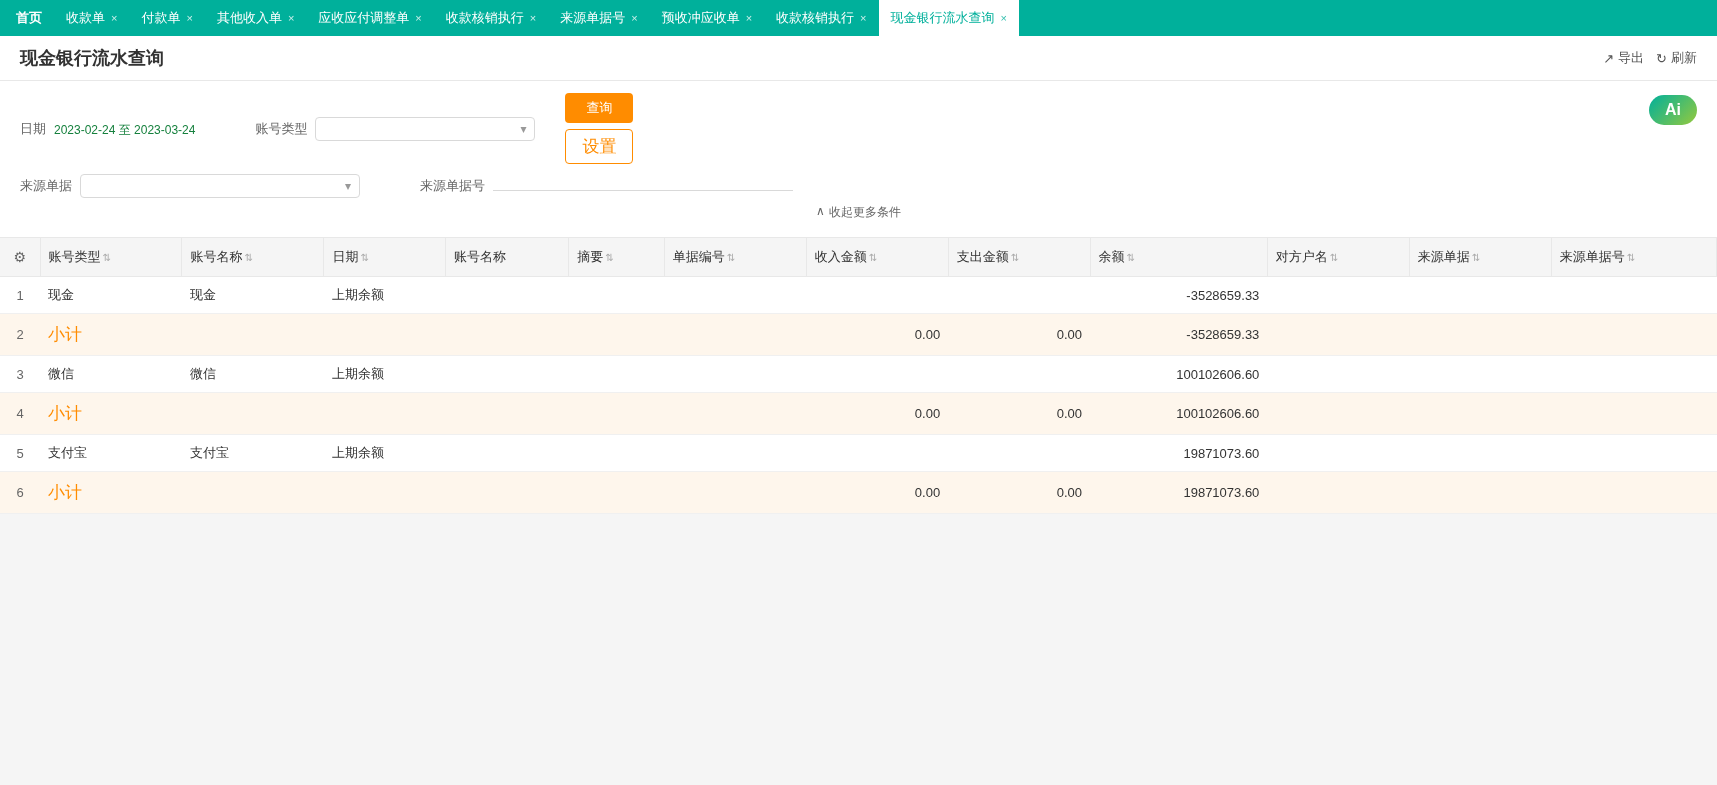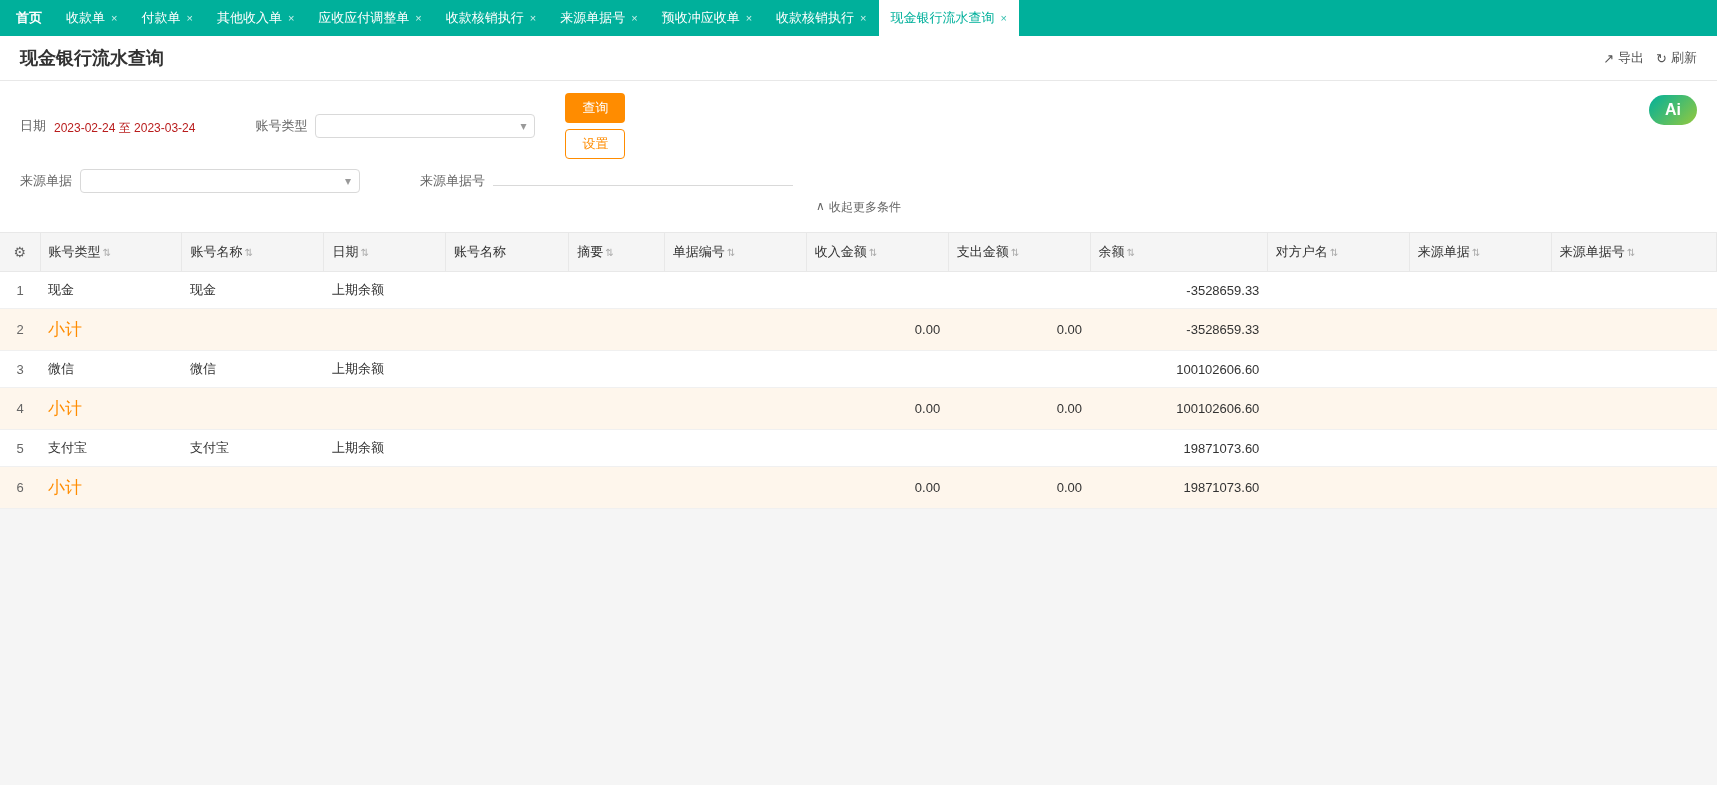--- a/index.html
+++ b/index.html
@@ -99,21 +99,21 @@
       color: #555;
     }
     .date-btn.active {
       background: #ff8c00;
       color: #fff;
       border-radius: 10px;
       padding: 2px 8px;
     }
     .date-range {
       font-size: 12px;
-      color: #b91c1c;
+      color: #15803d;
       margin-top: 4px;
     }
     .filter-select {
       display: flex;
       align-items: center;
       border: 1px solid #d9d9d9;
       border-radius: 4px;
       padding: 4px 8px;
       min-width: 180px;
       cursor: pointer;
@@ -138,21 +138,21 @@
       cursor: pointer;
       font-size: 13px;
     }
     .btn-settings {
       background: #fff;
       color: #ff8c00;
       border: 1px solid #ff8c00;
       border-radius: 4px;
       padding: 5px 16px;
       cursor: pointer;
-      font-size: 13px;
+      font-size: 17px;
     }
     .collapse-bar {
       display: flex;
       justify-content: center;
       padding: 6px 0 4px;
       cursor: pointer;
       color: #666;
       font-size: 12px;
       gap: 4px;
     }

